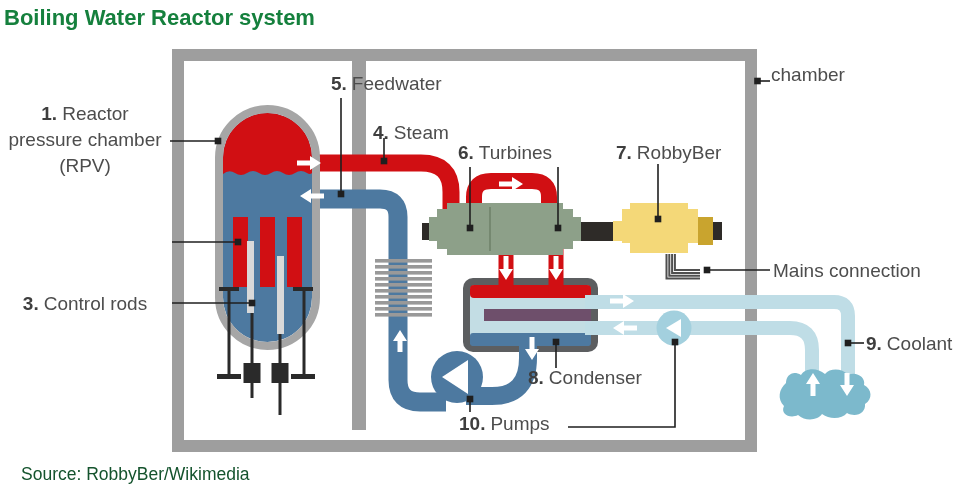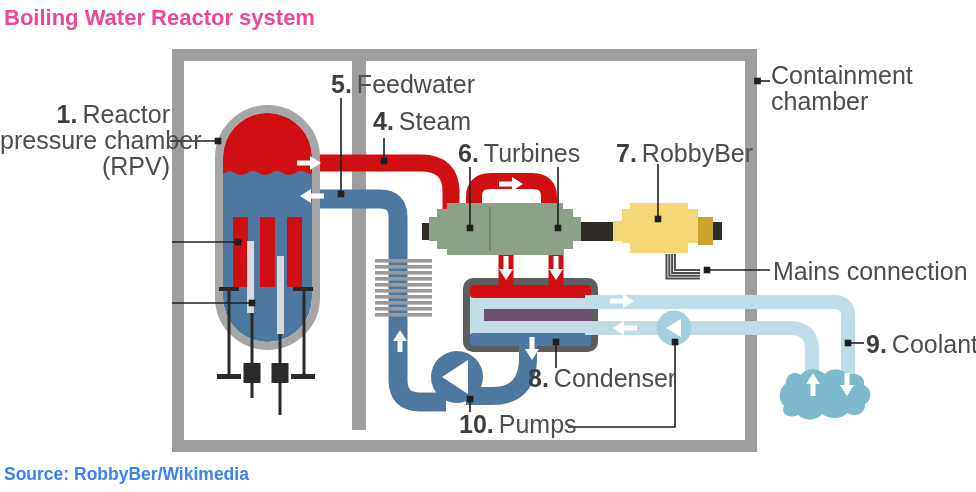--- a/index.html
+++ b/index.html
@@ -1,23 +1,23 @@
 <!DOCTYPE html>
 <html><head>
 <meta charset="utf-8">
 <style>
   html,body{margin:0;padding:0;background:#fff;}
   #stage{position:relative;width:976px;height:492px;background:#fff;overflow:hidden;
          font-family:"Liberation Sans","DejaVu Sans",sans-serif;}
   #diagram-svg{position:absolute;left:0;top:0;z-index:1;}
-  .lbl{position:absolute;z-index:10;font-size:25px;line-height:26px;color:#4d4d4d;white-space:nowrap;}
+  .lbl{position:absolute;z-index:10;font-size:19px;line-height:26px;color:#4d4d4d;white-space:nowrap;}
   .lbl .n{font-weight:bold;margin-right:5px;color:#3e3e3e;}
-  .right{left:0;width:170px;text-align:right;}
-  #title{position:absolute;left:4px;top:5px;z-index:10;font-size:22px;font-weight:bold;color:#ec4899;text-align:center;}
-  #source{position:absolute;left:4px;top:464px;z-index:10;font-size:17.5px;color:#3b82f6;font-weight:bold;}
+  .right{left:0;width:170px;text-align:center;}
+  #title{position:absolute;left:4px;top:5px;z-index:10;font-size:22px;font-weight:bold;color:#15803d;text-align:center;}
+  #source{position:absolute;left:21px;top:464px;z-index:10;font-size:17.5px;color:#14532d;}
   
   .wall{fill:#9e9e9e;}
   .pipe-red{stroke:#d10f13;fill:none;}
   .pipe-blue{stroke:#4d79a0;fill:none;}
   .pipe-cool{stroke:#bfdde6;fill:none;}
   .leader{stroke:#1f1f1f;stroke-width:1.6;fill:none;}
   .dot{fill:#1f1f1f;}
   .arrow{fill:#ffffff;}
 </style>
 </head>
@@ -183,39 +183,41 @@
 
 <div class="lbl right" style="top:101px">
   <div><span class="n">1.</span><span>Reactor</span></div>
   <div>pressure chamber</div>
   <div>(RPV)</div>
 </div>
 
 <div class="lbl right" style="top:203px">
 </div>
 
+<div class="lbl right" style="top:291px">
+  <span class="n">3.</span><span>Control rods</span>
+</div>
 
 <div class="lbl" style="left:331px;top:71px">
   <span class="n">5.</span><span>Feedwater</span>
 </div>
 
-<div class="lbl" style="left:373px;top:108px">
+<div class="lbl" style="left:373px;top:120px">
   <span class="n">4.</span><span>Steam</span>
 </div>
 
 <div class="lbl" style="left:458px;top:140px">
   <span class="n">6.</span><span>Turbines</span>
 </div>
 
 <div class="lbl" style="left:616px;top:140px">
   <span class="n">7.</span><span>RobbyBer</span>
 </div>
 
 <div class="lbl" style="left:771px;top:62px">
-  <div>Containment</div>
   <div>chamber</div>
 </div>
 
 <div class="lbl" style="left:773px;top:258px">
   <span>Mains connection</span>
 </div>
 
 <div class="lbl" style="left:866px;top:331px">
   <span class="n">9.</span><span>Coolant</span>
 </div>

